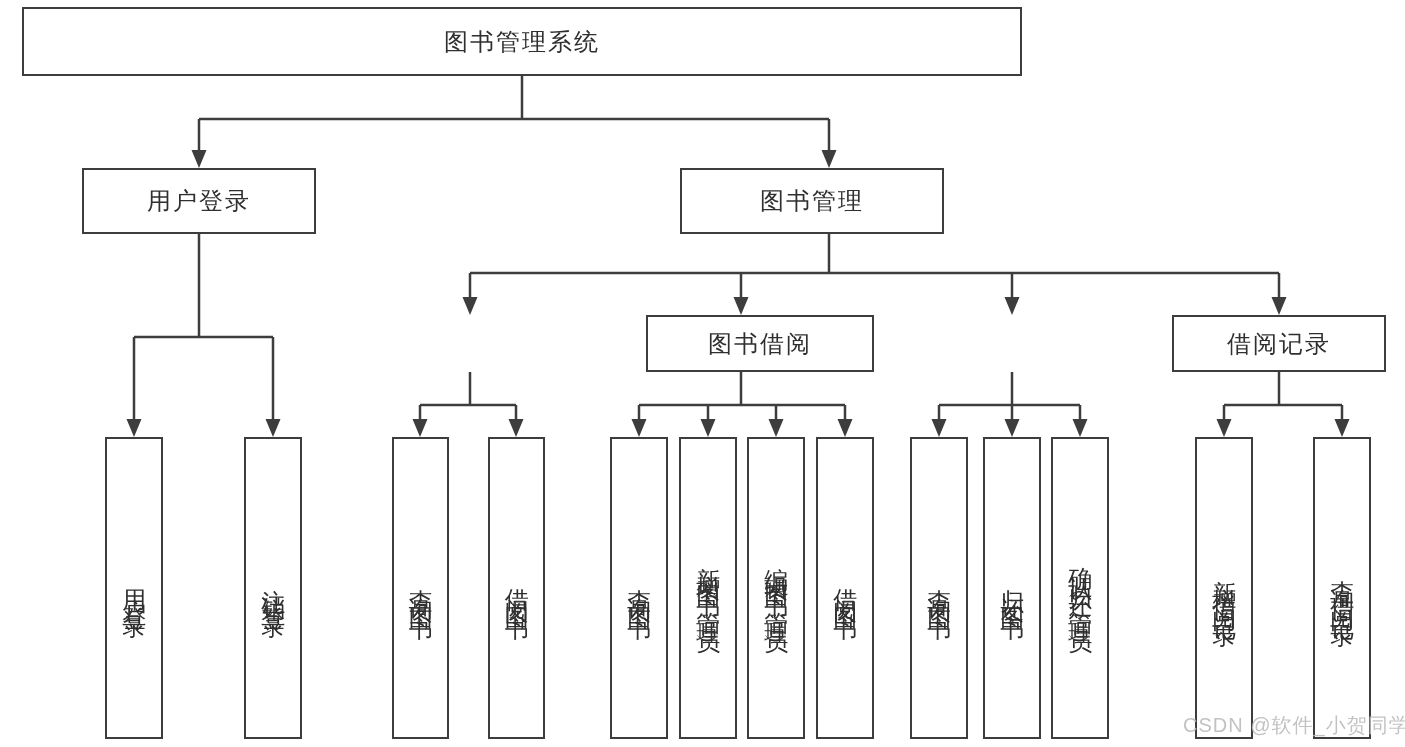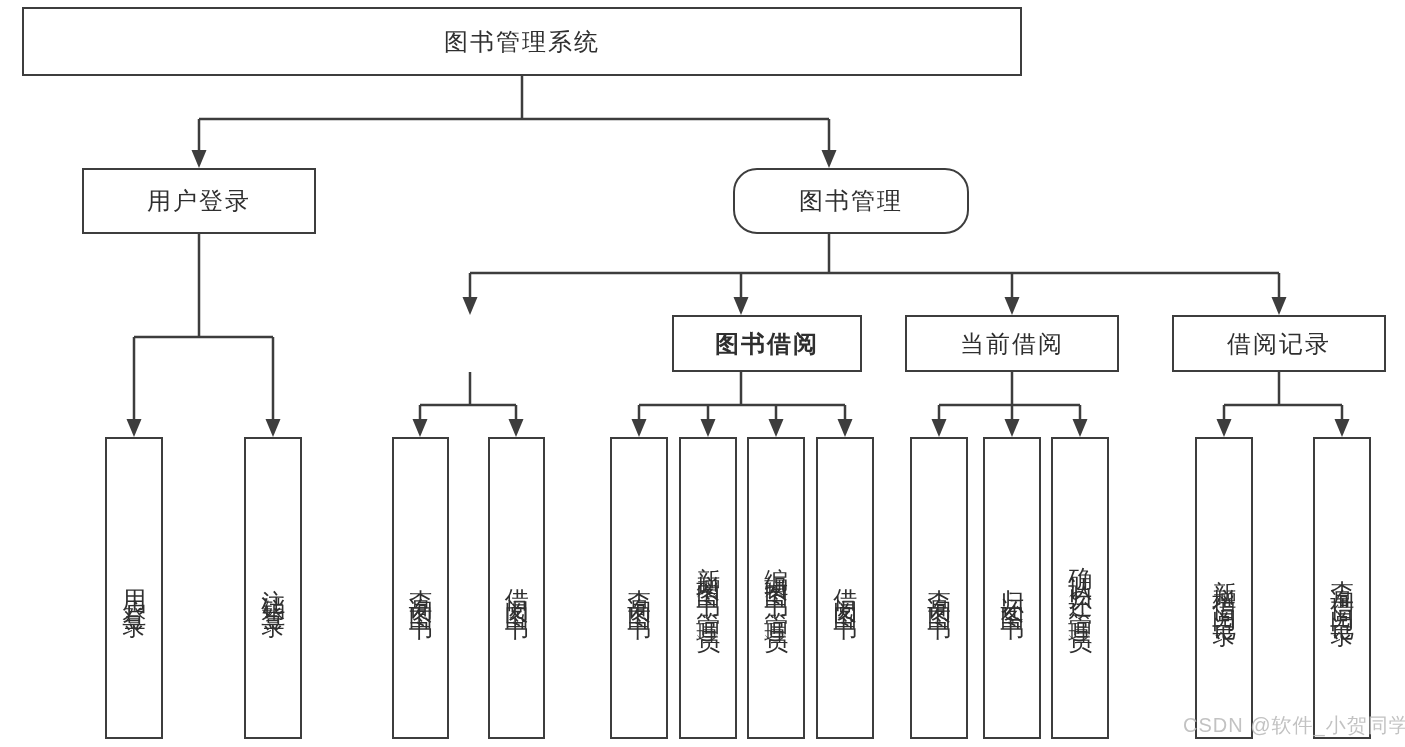--- a/index.html
+++ b/index.html
@@ -64,24 +64,23 @@
       <polygon points="1004.5,419 1019.5,419 1012,437"></polygon>
       <polygon points="1072.5,419 1087.5,419 1080,437"></polygon>
       <polygon points="1216.5,419 1231.5,419 1224,437"></polygon>
       <polygon points="1334.5,419 1349.5,419 1342,437"></polygon>
     </g>
   </svg>
 
   <div class="box root">图书管理系统</div>
 
   <div class="box lvl2" style="left:82px;width:234px;">用户登录</div>
-  <div class="box lvl2" style="left:733px;width:236px;border-radius:24px;">图书管理</div>
+  <div class="box lvl2" style="left:680px;width:264px;">图书管理</div>
 
-  <div class="box lvl3" style="left:672px;width:190px;font-weight:bold;">图书借阅</div>
-  <div class="box lvl3" style="left:905px;width:214px;">当前借阅</div>
+  <div class="box lvl3" style="left:646px;width:228px;">图书借阅</div>
   <div class="box lvl3" style="left:1172px;width:214px;">借阅记录</div>
 
   <div class="box leaf" style="left:105px;">
     <span class="vtext">用户登录</span>
   </div>
   <div class="box leaf" style="left:244px;">
     <span class="vtext">注销登录</span>
   </div>
 
   <div class="box leaf" style="left:392px;width:57px;">

